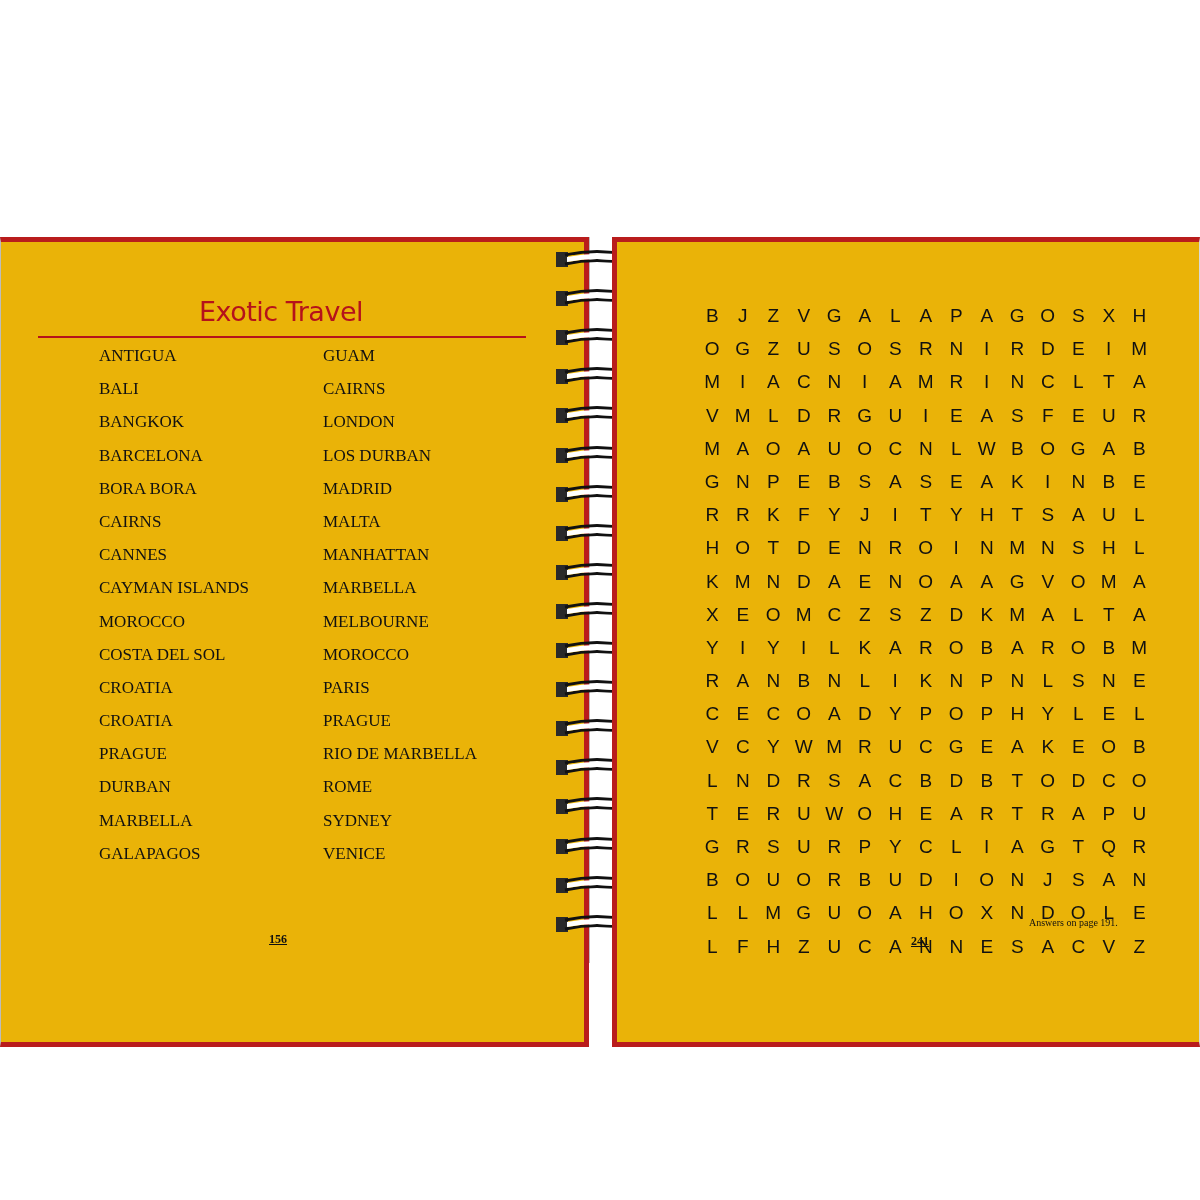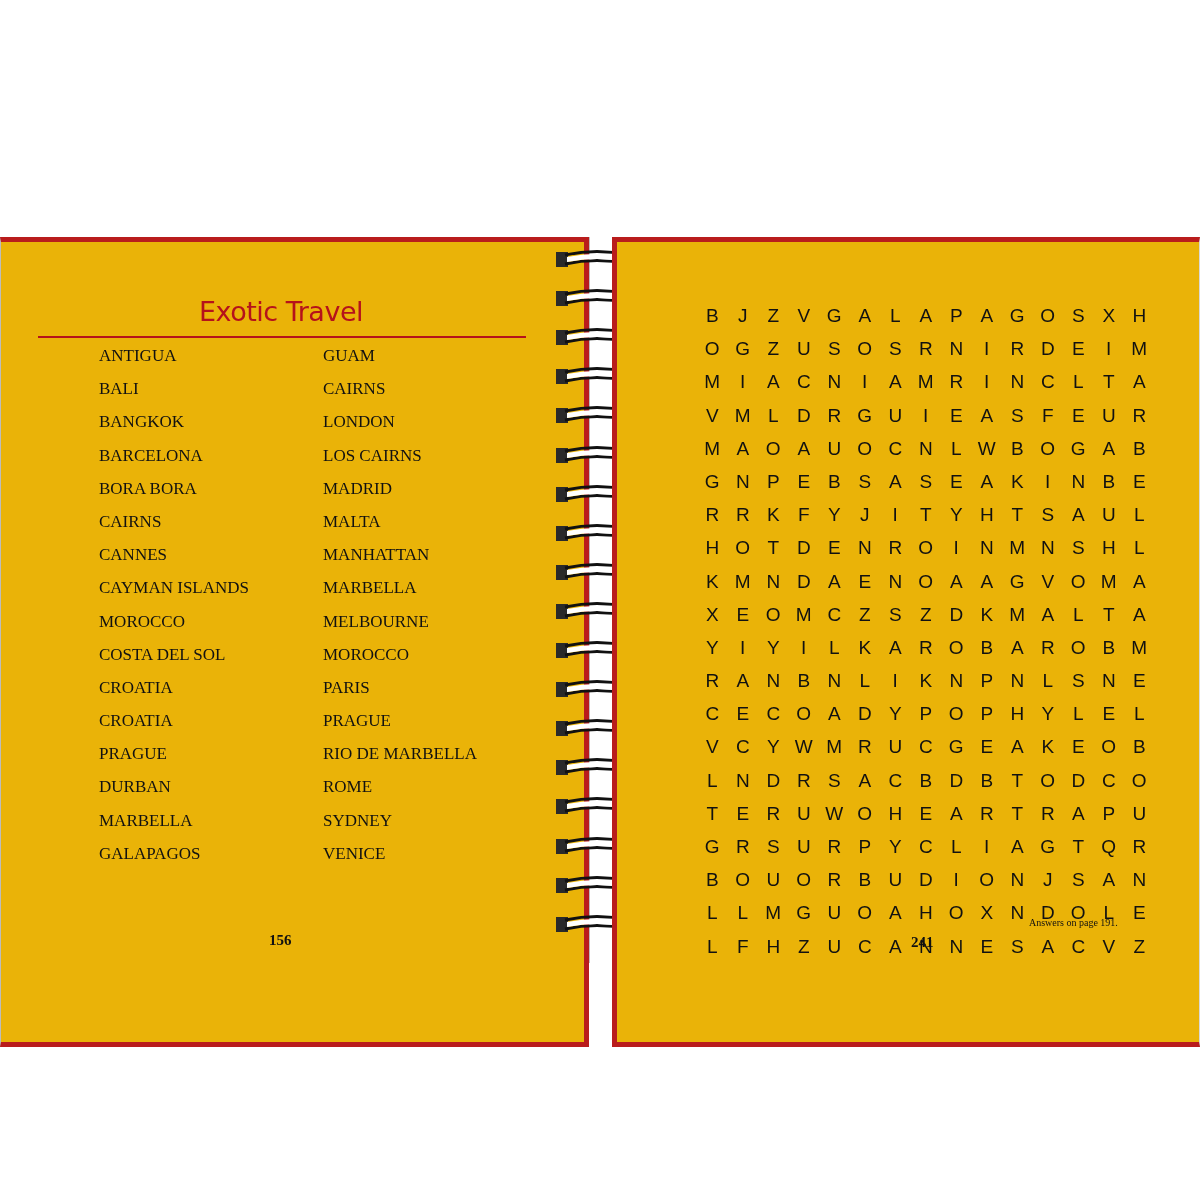--- a/index.html
+++ b/index.html
@@ -66,22 +66,23 @@
       height: 33.2px;
       line-height: 20px;
       white-space: nowrap;
     }
     .word-col-1 { left: 98px; }
     .word-col-2 { left: 322px; }
     .page-number {
       position: absolute;
       font-family: "Liberation Serif", serif;
       font-weight: bold;
-      font-size: 15px;
+      font-size: 12px;
       color: #111111;
+      text-decoration: underline;
     }
     .page-number-left { left: 268px; top: 690px; }
     .page-number-right { left: 294px; top: 692px; }
     .answers-note {
       position: absolute;
       left: 412px;
       top: 675px;
       font-family: "Liberation Serif", serif;
       font-size: 10px;
       color: #111111;
@@ -147,21 +148,21 @@
       <li>CROATIA</li>
       <li>PRAGUE</li>
       <li>DURBAN</li>
       <li>MARBELLA</li>
       <li>GALAPAGOS</li>
     </ul>
   <ul class="word-list word-col-2" id="col2">
       <li>GUAM</li>
       <li>CAIRNS</li>
       <li>LONDON</li>
-      <li>LOS CAIRNS</li>
+      <li>LOS DURBAN</li>
       <li>MADRID</li>
       <li>MALTA</li>
       <li>MANHATTAN</li>
       <li>MARBELLA</li>
       <li>MELBOURNE</li>
       <li>MOROCCO</li>
       <li>PARIS</li>
       <li>PRAGUE</li>
       <li>RIO DE MARBELLA</li>
       <li>ROME</li>

